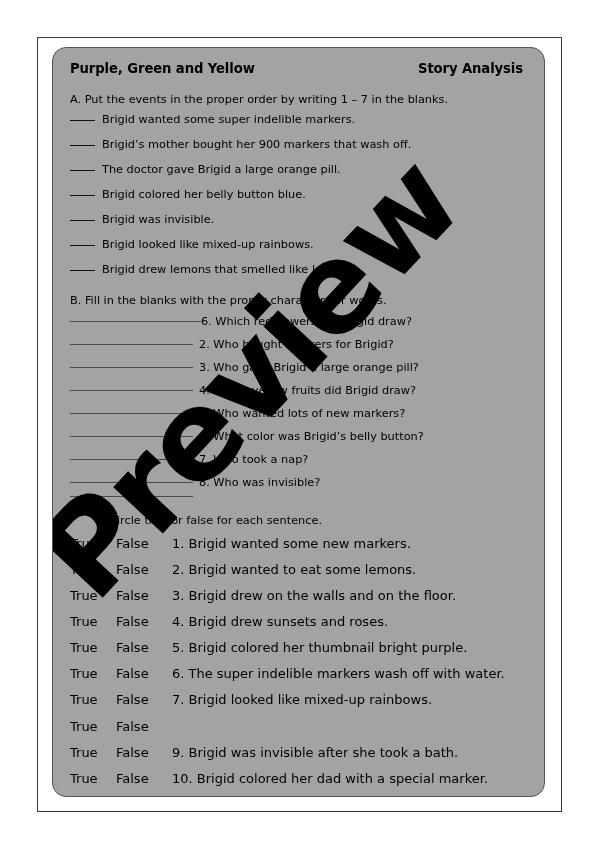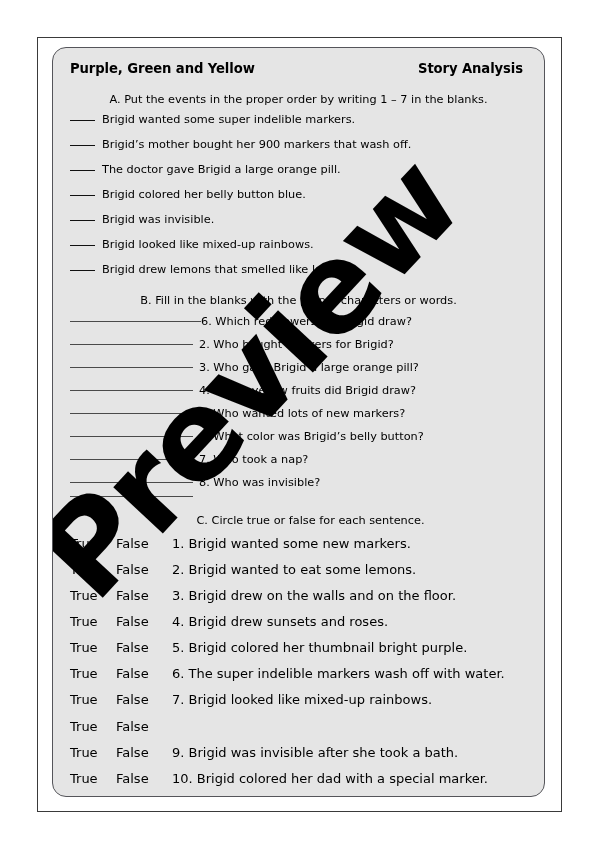--- a/index.html
+++ b/index.html
@@ -27,21 +27,21 @@
     box-sizing: border-box;
   }
   .content-box {
     position: absolute;
     left: 52px;
     top: 47px;
     width: 493px;
     height: 750px;
     border: 1px solid #55555a;
     border-radius: 14px;
-    background: #e5e5e5;
+    background: #a3a3a3;
     box-sizing: border-box;
     overflow: hidden;
   }
 
   .inner {
     position: relative;
     padding: 13px 17px 0 17px;
     height: 100%;
     box-sizing: border-box;
     z-index: 2;
@@ -59,21 +59,20 @@
   }
   .doc-title { white-space: nowrap; }
   .doc-subject { white-space: nowrap; padding-right: 4px; }
 
   
   .section-heading {
     font-size: 11.3px;
     line-height: 1.2;
     margin: 0 0 6px 0;
     white-space: nowrap;
-    text-align: center;
   }
   .section-a { margin-bottom: 18px; }
 
   .item-list { margin: 0; padding: 0; list-style: none; }
 
   .ordering-item {
     font-size: 11.3px;
     line-height: 1.2;
     margin-bottom: 11.5px;
     display: flex;

